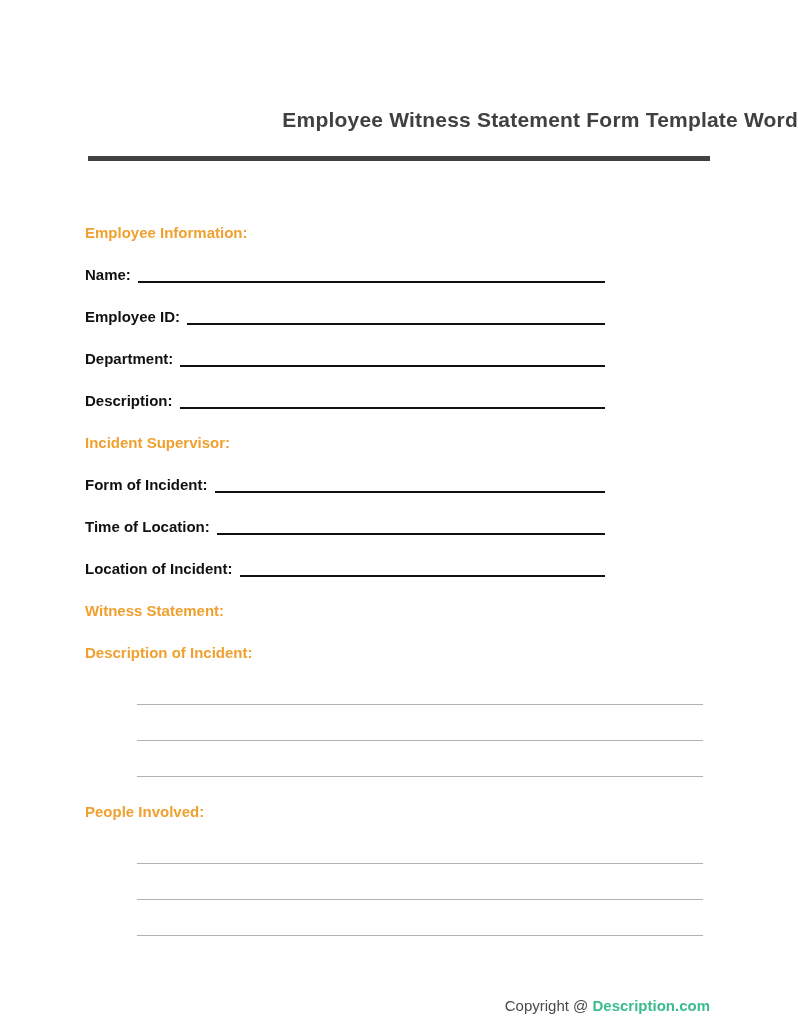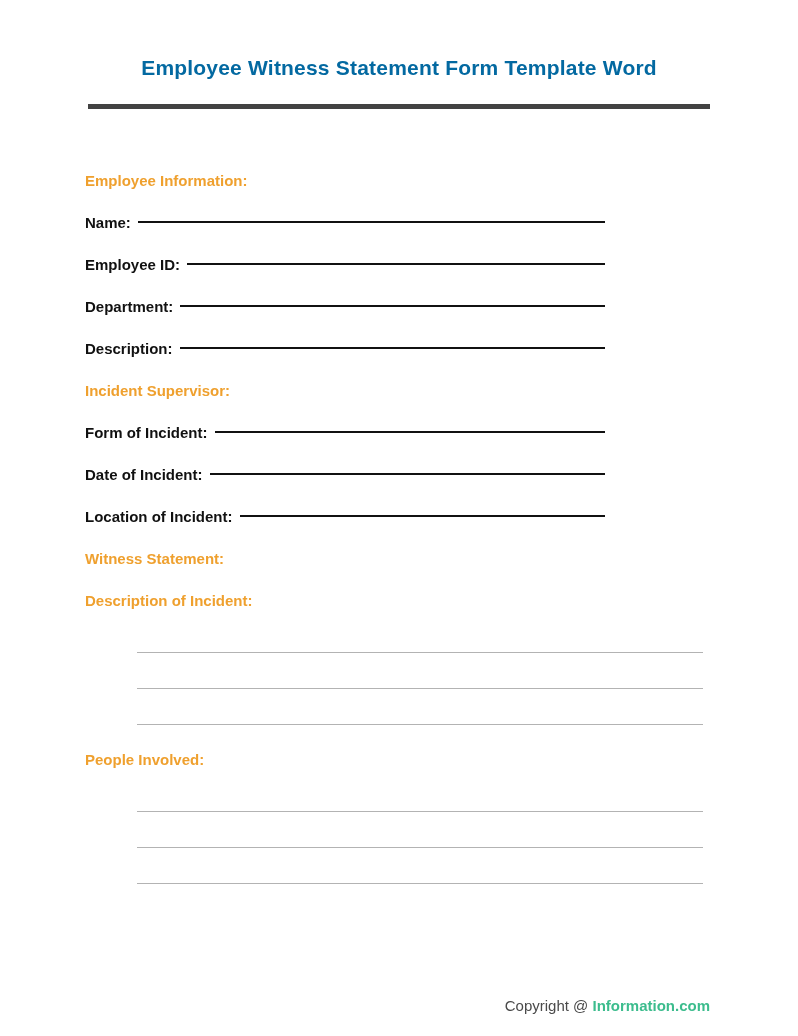--- a/index.html
+++ b/index.html
@@ -9,25 +9,25 @@
   .page {
     position: relative;
     width: 798px;
     height: 1036px;
     margin: 0 auto;
     background: #ffffff;
     overflow: hidden;
   }
 
   .doc-title {
-    margin-top: 56px;
-    text-align: center;
+    margin-top: 108px;
+    text-align: right;
     font-size: 21px;
     font-weight: bold;
-    color: #0369a1;
+    color: #404040;
     letter-spacing: 0.2px;
   }
 
   .title-divider {
     height: 5px;
     background: #424242;
     margin: 24px 88px 0 88px;
   }
 
   .content {
@@ -36,21 +36,21 @@
 
   .sec-heading {
     font-size: 15px;
     font-weight: bold;
     color: #EFA02E;
     line-height: 20px;
   }
 
   .field-row {
     display: flex;
-    align-items: center;
+    align-items: flex-end;
     font-size: 15px;
     font-weight: bold;
     color: #111111;
     line-height: 20px;
     padding-right: 105px;
   }
 
   .field-label { white-space: nowrap; }
 
   .fill-line {
@@ -122,21 +122,21 @@
     </div>
 
     <div class="sec-heading mt-22">Incident Supervisor:</div>
 
     <div class="field-row mt-22">
       <span class="field-label">Form of Incident:</span>
       <span class="fill-line"></span>
     </div>
 
     <div class="field-row mt-22">
-      <span class="field-label">Date of Incident:</span>
+      <span class="field-label">Time of Location:</span>
       <span class="fill-line"></span>
     </div>
 
     <div class="field-row mt-22">
       <span class="field-label">Location of Incident:</span>
       <span class="fill-line"></span>
     </div>
 
     <div class="sec-heading mt-22">Witness Statement:</div>
 
@@ -148,16 +148,16 @@
 
     <div class="sec-heading mt-50">People Involved:</div>
 
     <div class="rule mt-41"></div>
     <div class="rule mt-35"></div>
     <div class="rule mt-35"></div>
 
   </div>
 
   <div class="footer">
-    <span>Copyright @ </span><a href="#" class="brand">Information.com</a>
+    <span>Copyright @ </span><a href="#" class="brand">Description.com</a>
   </div>
 
 </div>
 
 </body></html>

